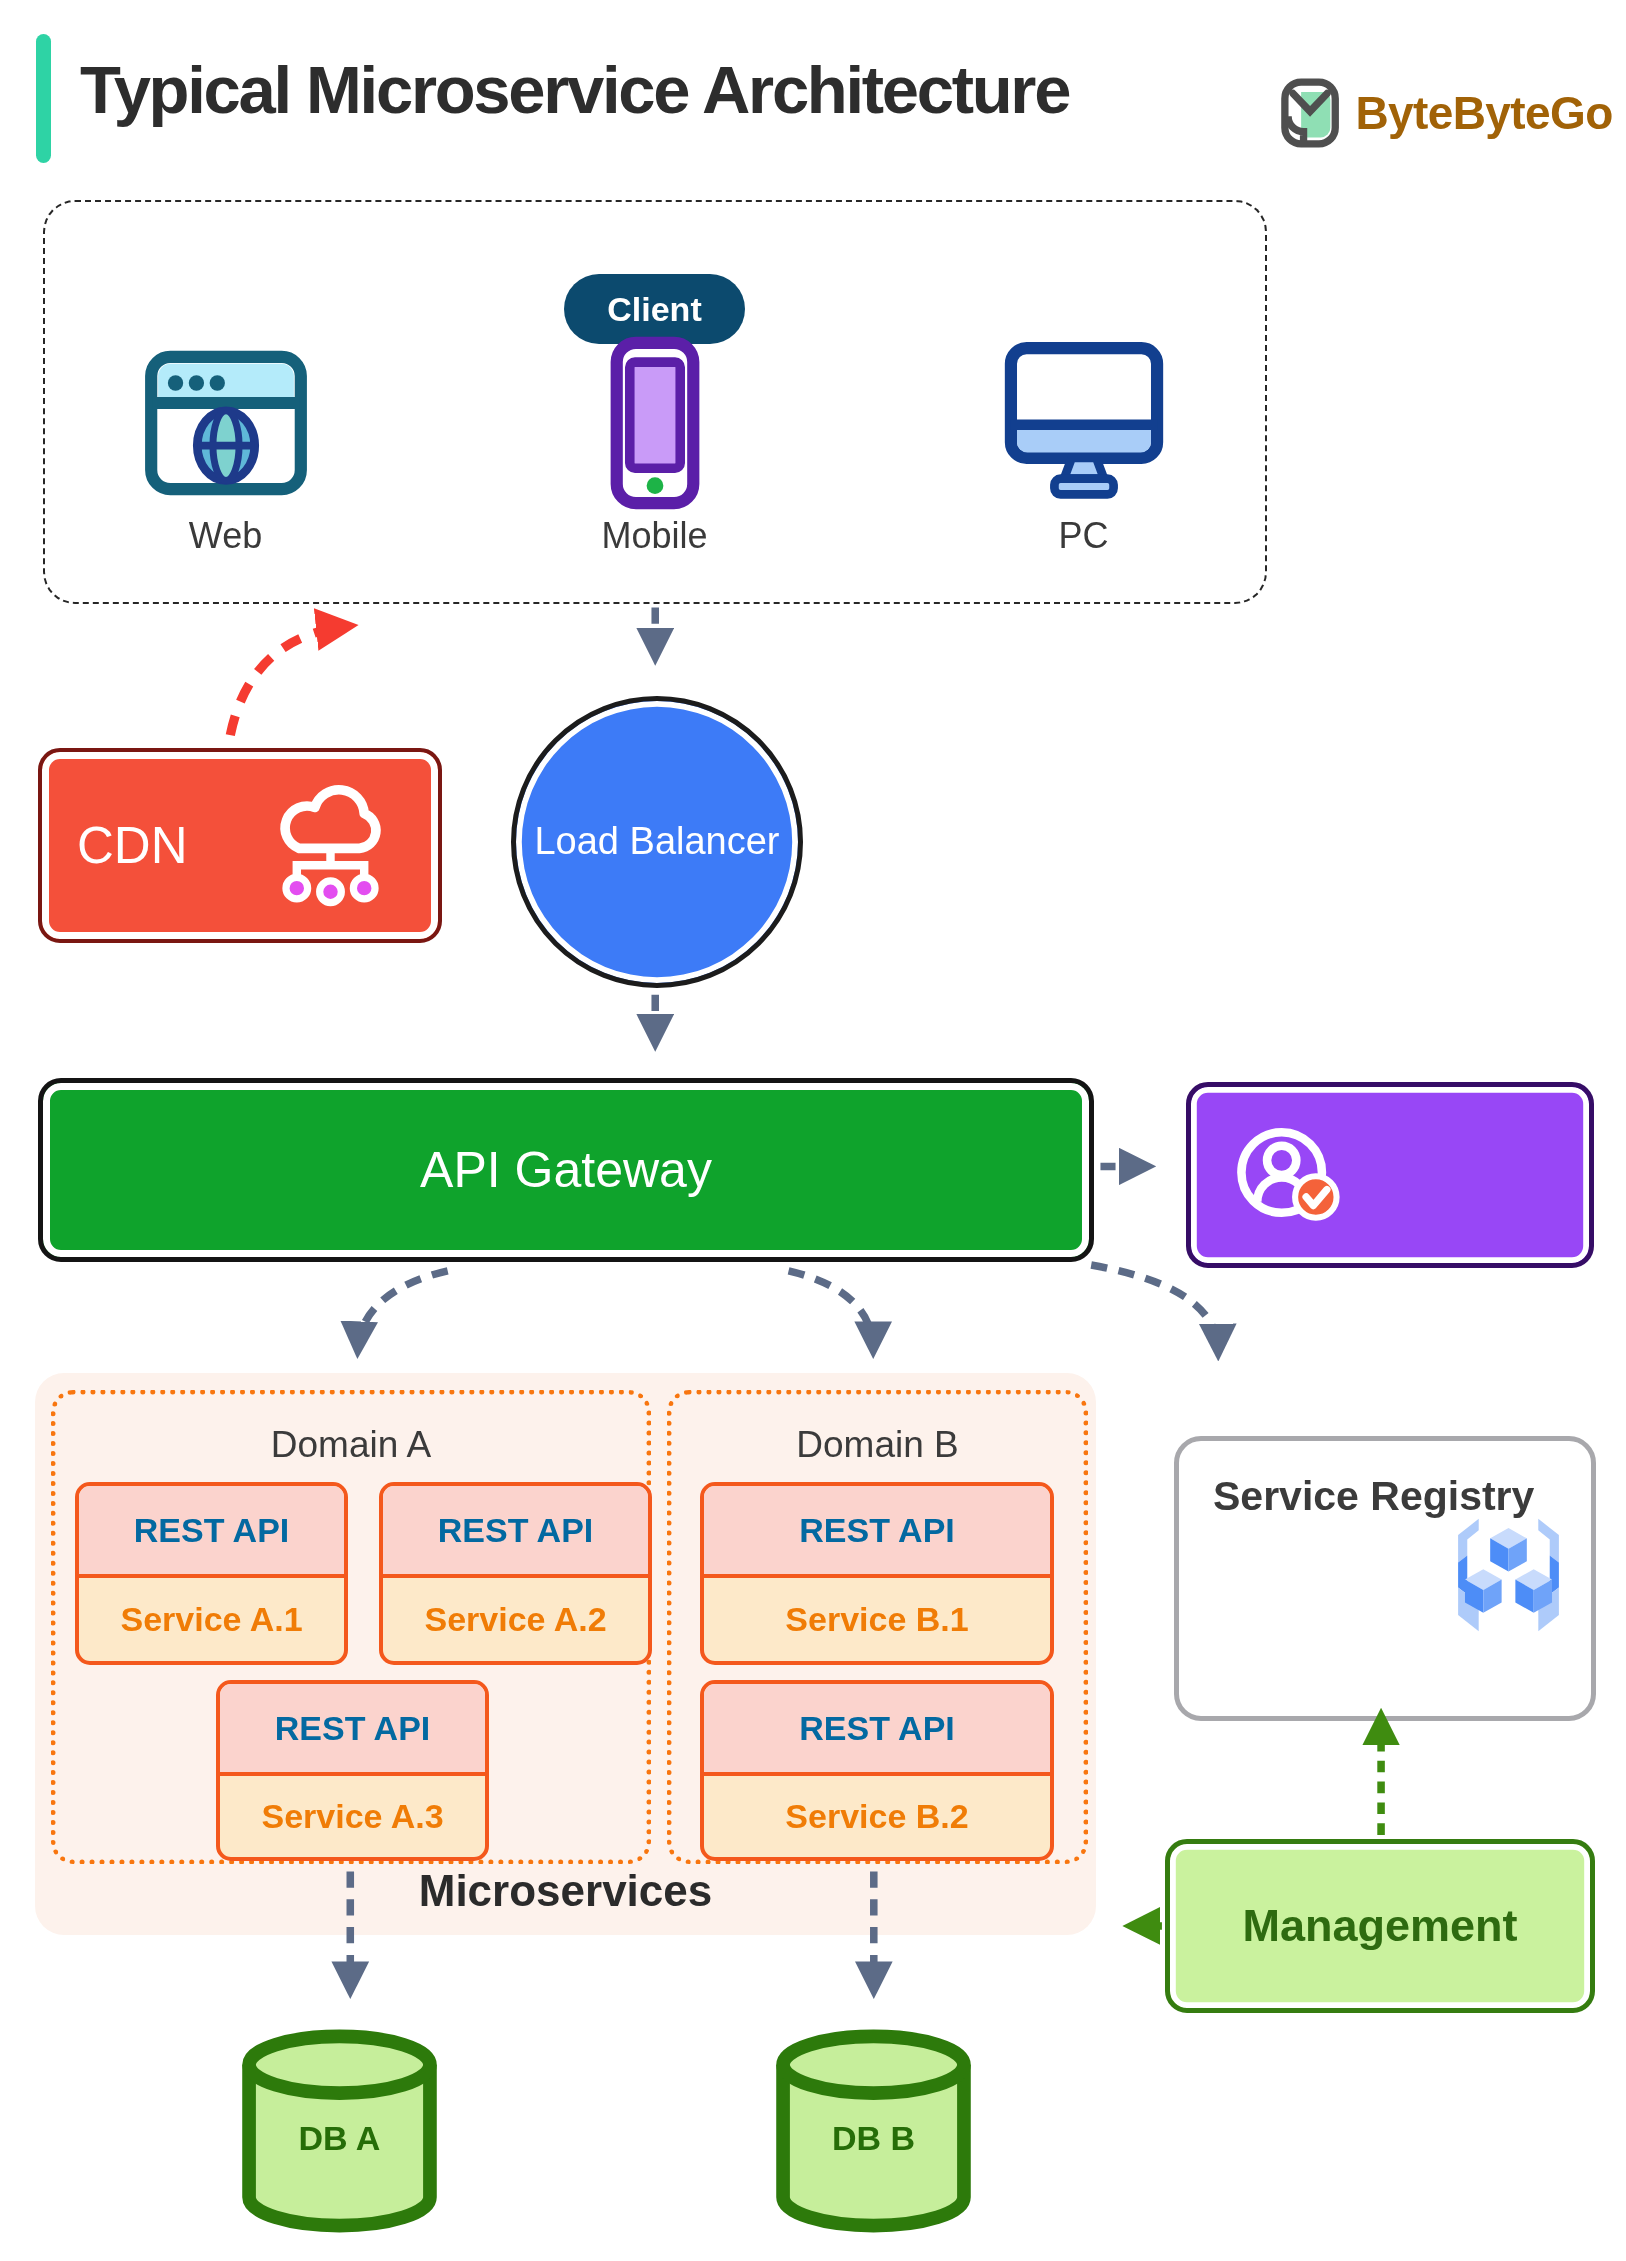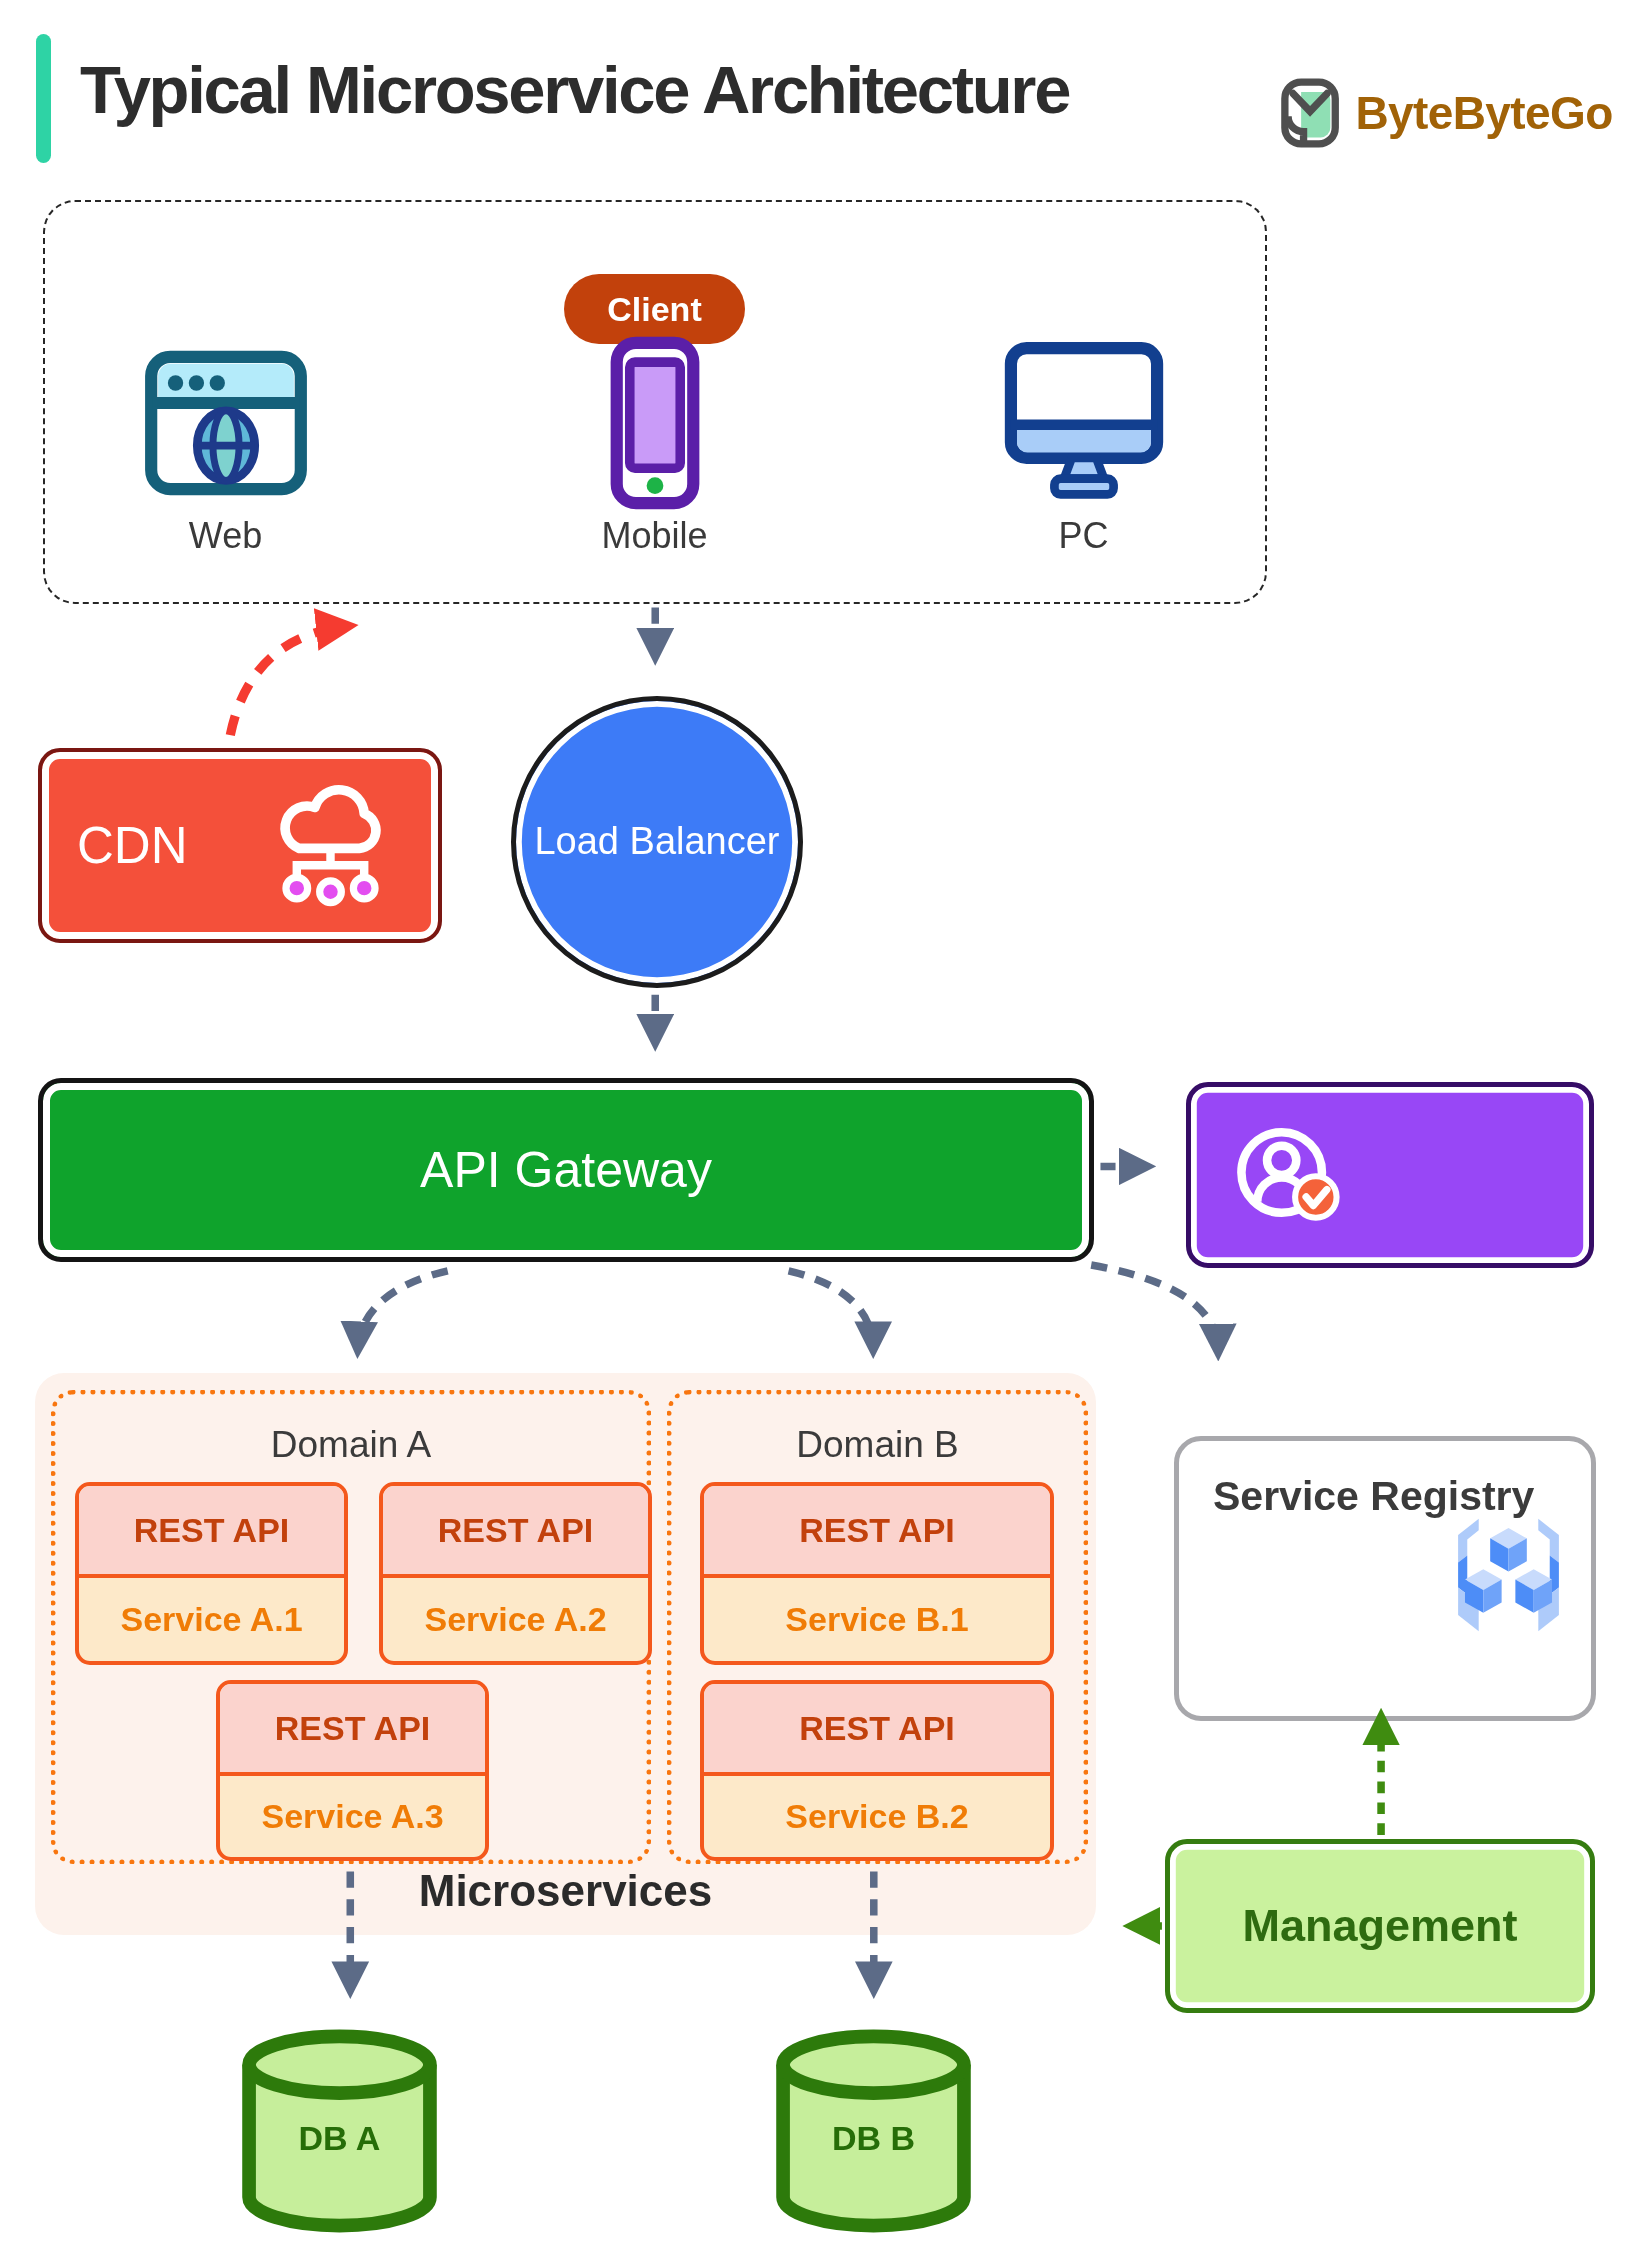--- a/index.html
+++ b/index.html
@@ -12,21 +12,21 @@
   .center{display:flex;align-items:center;justify-content:center;}
 
   
   .accent-bar{left:36px;top:34px;width:15px;height:129px;border-radius:7.5px;background:#2ED3A5;}
   .page-title{left:80px;top:51px;width:1160px;font-size:67px;font-weight:800;letter-spacing:-2.3px;color:#2d2d2d;}
   .brand{left:1280px;top:77px;display:flex;align-items:center;gap:10.4px;}
   .brand-text{font-size:46px;font-weight:600;color:#a16207;letter-spacing:-0.6px;}
 
   
   .client-box{left:43px;top:200px;width:1220px;height:400px;border:2.9px dashed #262626;border-radius:32px;background:#ffffff;}
-  .client-pill{left:564px;top:274px;width:181px;height:70px;border-radius:35px;background:#c2410c;}
+  .client-pill{left:564px;top:274px;width:181px;height:70px;border-radius:35px;background:#0c4a6e;}
   .client-pill span{color:#ffffff;font-size:34px;font-weight:700;}
   .device{width:209px;top:336px;display:flex;flex-direction:column;align-items:center;gap:5px;}
   .device svg{width:174px;height:174px;}
   .device-label{font-size:36px;color:#3a3a3a;}
 
   
   .cdn-box{left:38px;top:748px;width:404px;height:195px;background:#F4503A;border:4px solid #7A1712;
     box-shadow:inset 0 0 0 7px #ffffff;border-radius:22px;display:flex;align-items:center;justify-content:space-between;
     padding:0 35px;box-sizing:border-box;}
   .cdn-label{color:#ffffff;font-size:51px;font-weight:400;}
@@ -56,21 +56,21 @@
 
   
   .ms-container{left:35px;top:1373px;width:1061px;height:562px;background:#FDF2EC;border-radius:29px;}
   .domain-box{border:5.2px dotted #F8760F;border-radius:22px;box-sizing:border-box;}
   .domain-a{left:51px;top:1390px;width:600px;height:474px;}
   .domain-b{left:667px;top:1390px;width:421px;height:474px;}
   .domain-title{top:1424px;height:41px;font-size:37px;color:#3b3b3b;display:flex;align-items:center;justify-content:center;}
   .card{border:4.6px solid #F4581C;border-radius:15px;background:#FDE9C9;box-sizing:border-box;overflow:hidden;
     display:flex;flex-direction:column;}
   .card-api{height:88px;background:#FBD3CD;border-bottom:4.6px solid #F4581C;display:flex;align-items:center;justify-content:center;
-    color:#c2410c;font-size:34px;font-weight:600;flex:none;}
+    color:#0369a1;font-size:34px;font-weight:600;flex:none;}
   .card-name{flex:1;display:flex;align-items:center;justify-content:center;color:#F07C06;font-size:34px;font-weight:600;}
   .ms-label{left:35px;top:1866px;width:1061px;text-align:center;font-size:44px;font-weight:600;color:#2b2b2b;}
 
   
   .mgmt-box{left:1165px;top:1839px;width:430px;height:174px;background:#CAF29E;border:5.8px solid #357C10;
     box-shadow:inset 0 0 0 5.8px #ffffff;border-radius:22px;box-sizing:border-box;}
   .mgmt-box span{color:#2E6B10;font-size:45px;font-weight:600;}
 
   
   .db{width:211px;height:204px;}

